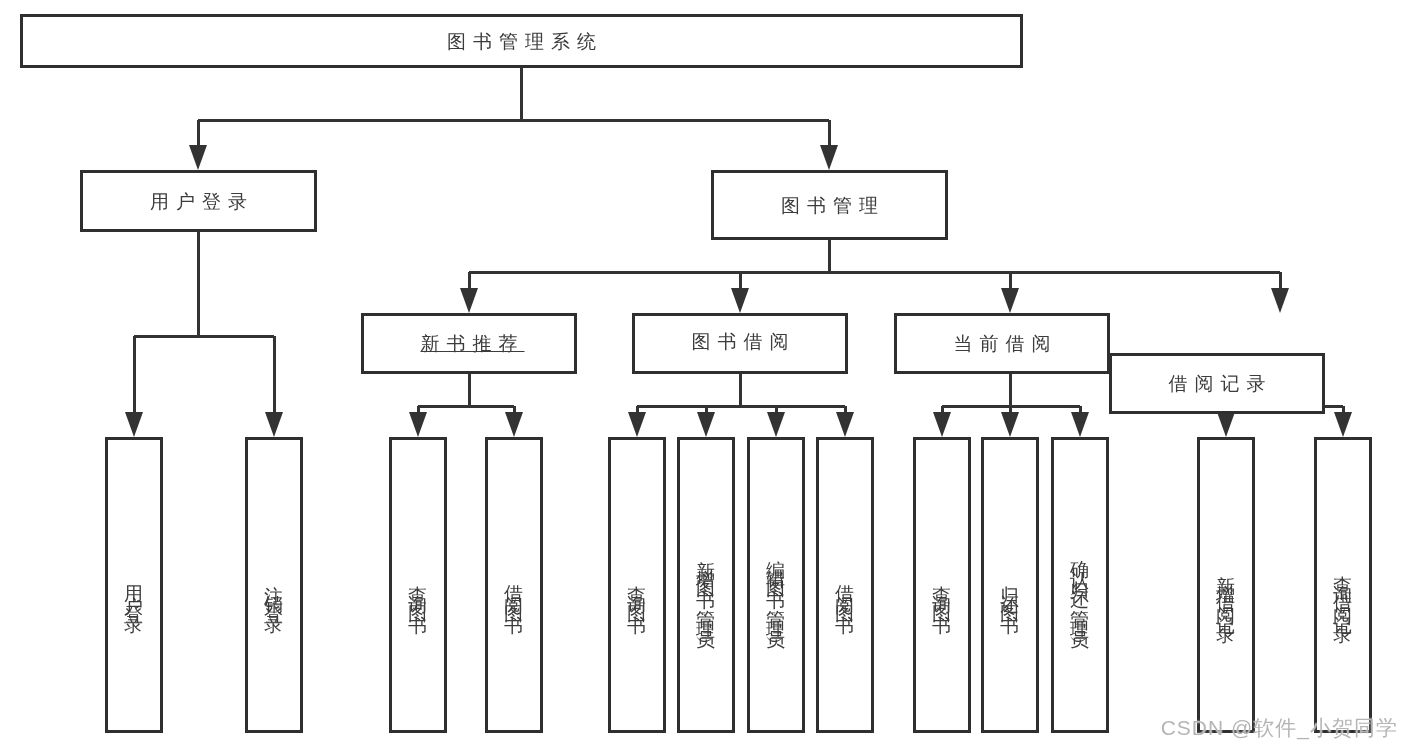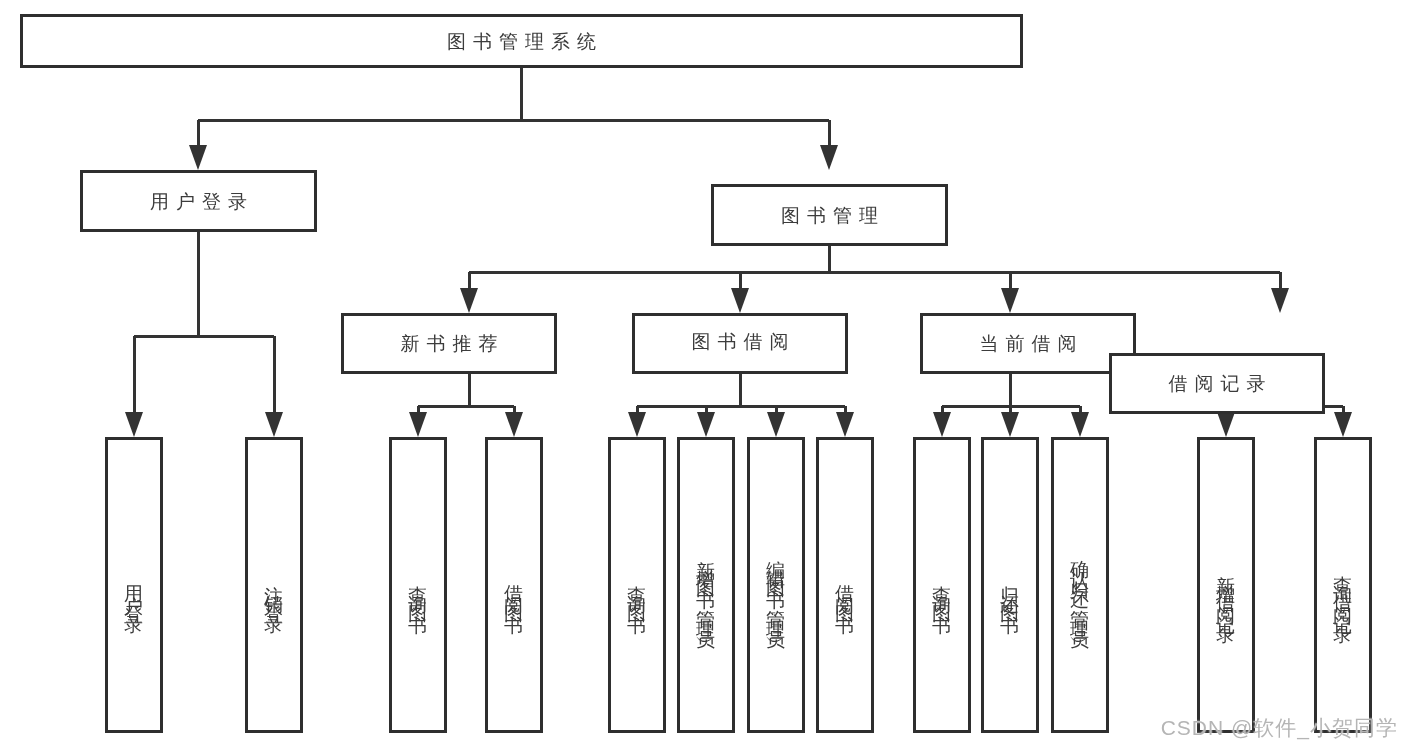--- a/index.html
+++ b/index.html
@@ -44,26 +44,26 @@
   .v-label {
     writing-mode: vertical-rl;
     text-orientation: mixed;
     letter-spacing: 10px;
     padding-top: 10px;
   }
   
   .n-root { left: 20px;  top: 14px;  width: 1003px; height: 54px; }
   
   .n-l2a  { left: 80px;  top: 170px; width: 237px;  height: 62px; }
-  .n-l2b  { left: 711px; top: 184px; width: 237px;  height: 62px; }
+  .n-l2b  { left: 711px; top: 170px; width: 237px;  height: 70px; }
   
   .n-l3   { top: 313px;  width: 216px; height: 61px; }
-  .n-l3a  { left: 341px; }
+  .n-l3a  { left: 361px; text-decoration: underline; }
   .n-l3b  { left: 632px; font-family: Liberation Mono, monospace; }
-  .n-l3c  { left: 920px; }
+  .n-l3c  { left: 894px; }
   .n-l3d  { left: 1109px; margin-top: 40px; }
   
   .n-leaf { top: 437px; width: 58px; height: 296px; }
   .n-f1  { left: 105px; }
   .n-f2  { left: 245px; }
   .n-f3  { left: 389px; }
   .n-f4  { left: 485px; }
   .n-f5  { left: 608px; }
   .n-f6  { left: 677px; }
   .n-f7  { left: 747px; }

